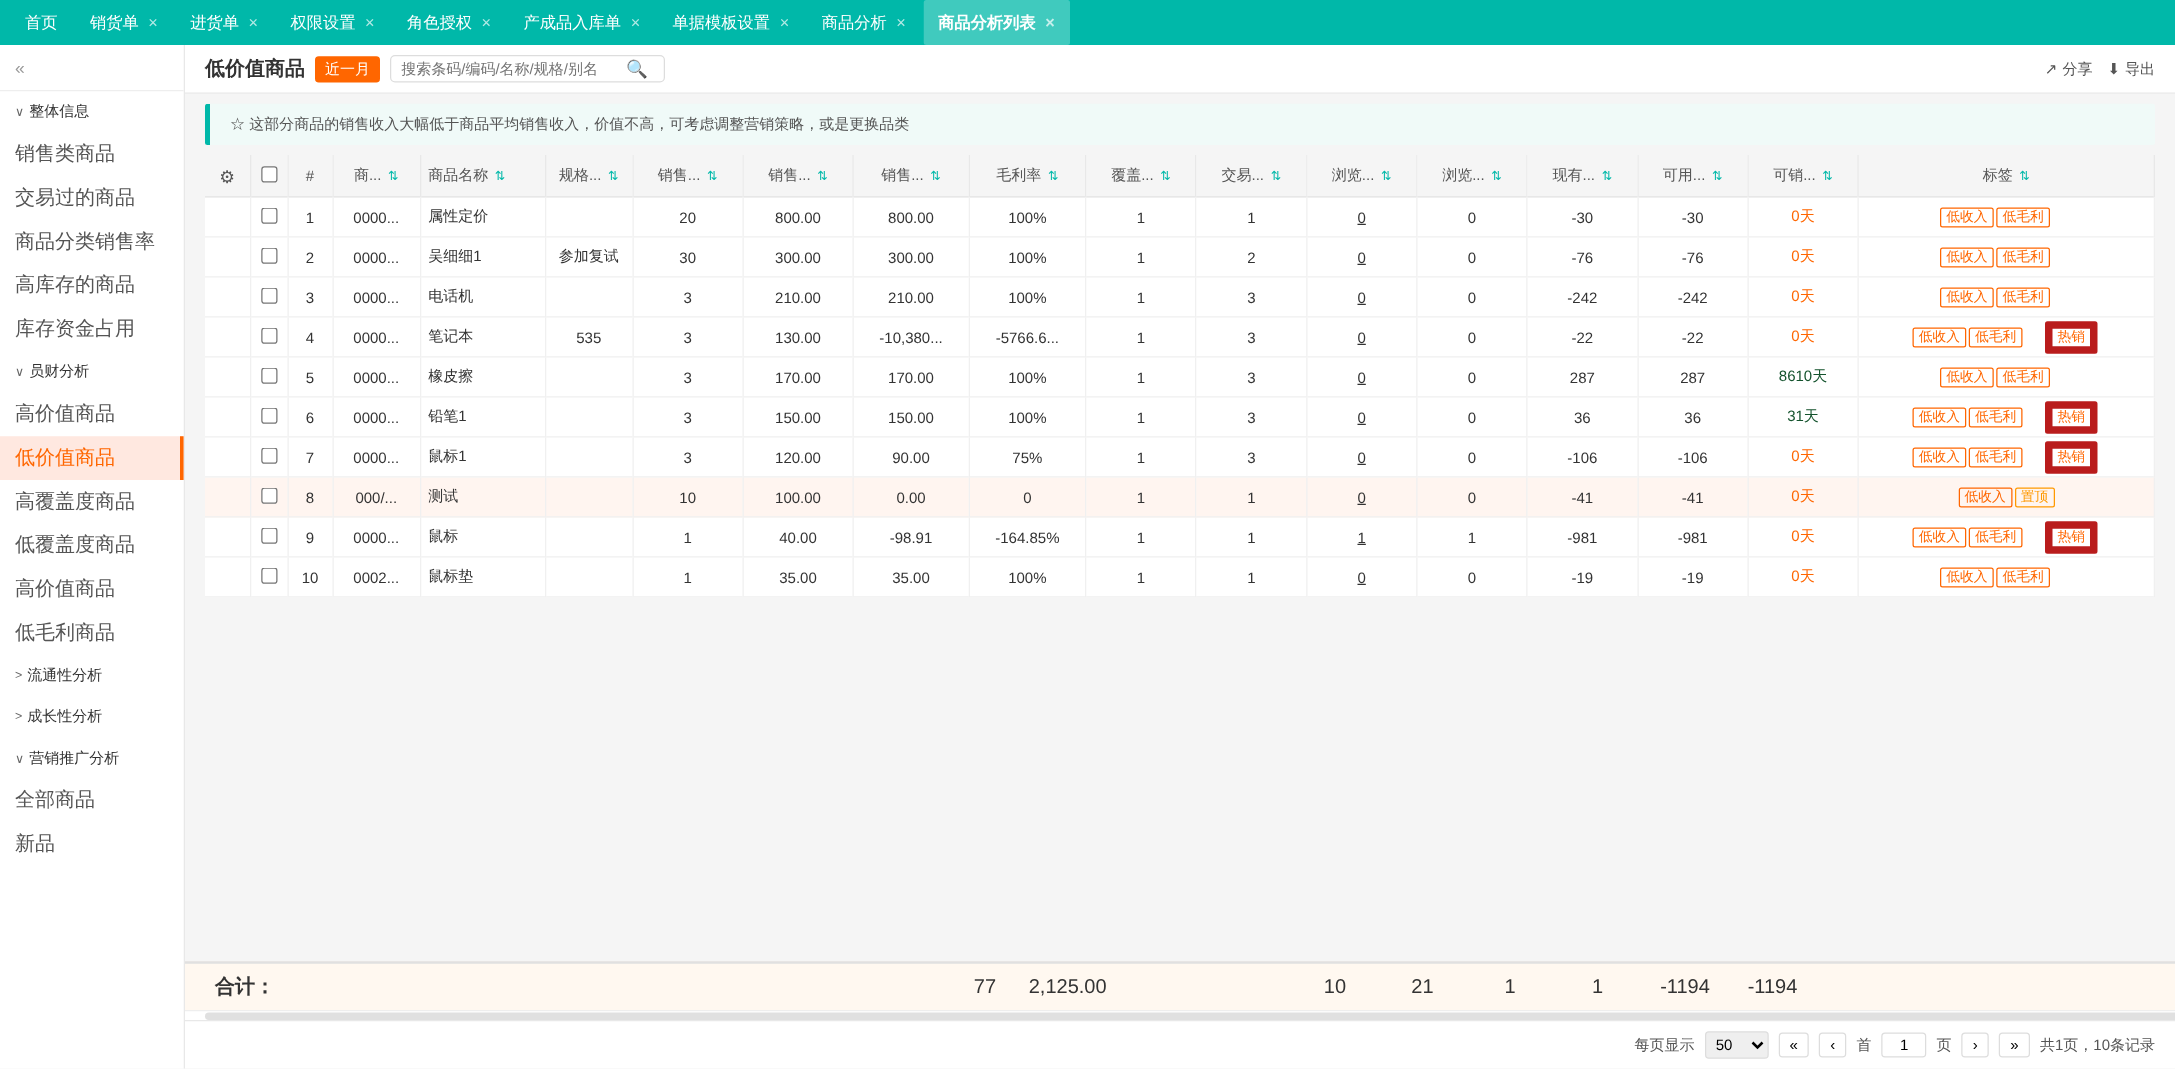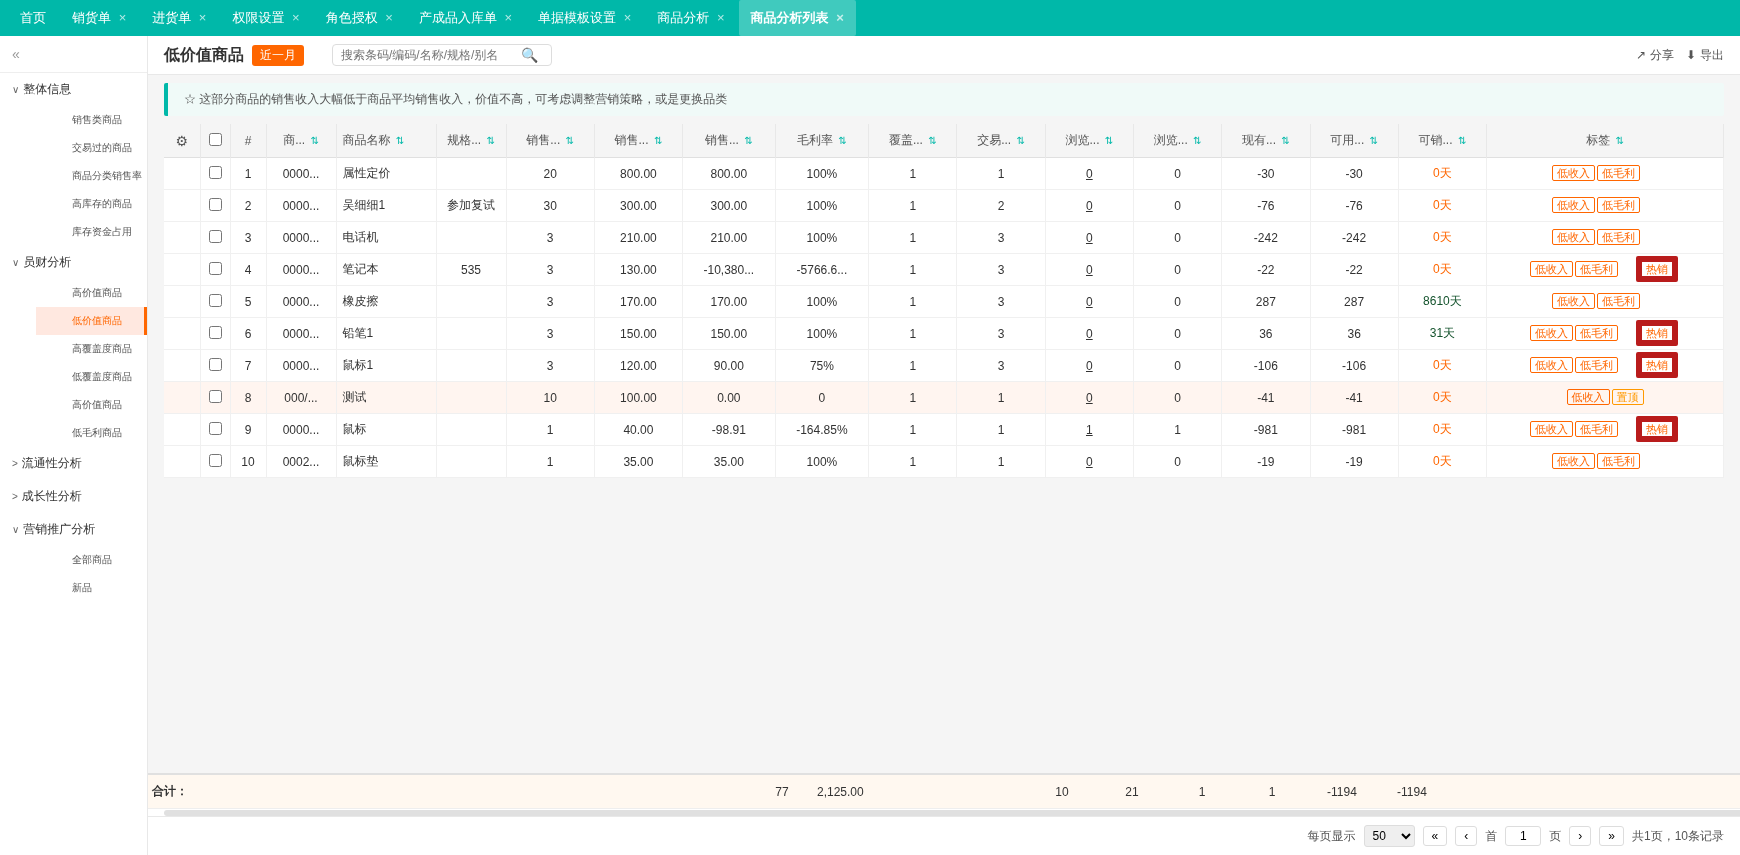--- a/index.html
+++ b/index.html
@@ -42,26 +42,25 @@
       display: flex;
       align-items: center;
       padding: 8px 12px;
       font-size: 12px;
       color: #333;
       cursor: pointer;
       font-weight: 500;
     }
     .sidebar-group-title .arrow { margin-right: 4px; font-size: 10px; color: #666; }
     .sidebar-item {
-      padding: 7px 12px 7px 36px;
-      font-size: 10px;
+      padding: 7px 12px 7px 12px;
+      font-size: 16px;
       color: #555;
       cursor: pointer;
       white-space: nowrap;
-      margin-left: 36px;
     }
     .sidebar-item.active { background: #ffe8e0; color: #ff6600; font-weight: 500; border-right: 3px solid #ff6600; }
 
     
     .main { flex: 1; display: flex; flex-direction: column; overflow: hidden; }
 
     
     .content-header {
       display: flex;
       align-items: center;
@@ -78,21 +77,21 @@
       padding: 2px 8px;
       font-size: 12px;
       cursor: pointer;
     }
     .search-box {
       display: flex;
       align-items: center;
       border: 1px solid #ddd;
       border-radius: 4px;
       padding: 2px 8px;
-      margin-left: 20px;
+      margin-left: 0;
       background: #fff;
       width: 220px;
     }
     .search-box input {
       border: none;
       outline: none;
       font-size: 12px;
       color: #999;
       width: 180px;
     }
@@ -158,24 +157,24 @@
     .tag-hot { color: #ff6600; border: 6px solid #b91c1c; border-radius: 2px; padding: 1px 4px; font-size: 11px; margin-right: 2px; }
     .tag-recommend { color: #ff9900; border: 1px solid #ff9900; border-radius: 2px; padding: 1px 4px; font-size: 11px; }
     .days-orange { color: #ff6600; }
     .days-normal { color: #14532d; }
     .underline { text-decoration: underline; cursor: pointer; color: #333; }
 
     
     .table-footer {
       background: #fff8f0;
       border-top: 2px solid #e0e0e0;
-      padding: 8px 4px;
-      display: flex;
-      align-items: center;
-      font-size: 12px;
+      padding: 8px 24px;
+      display: flex;
+      align-items: center;
+      font-size: 16px;
     }
     .footer-label { font-weight: bold; margin-right: 8px; }
     .footer-values { display: flex; gap: 0; }
 
     
     .bottom-bar {
       display: flex;
       align-items: center;
       justify-content: flex-end;
       padding: 8px 16px;

